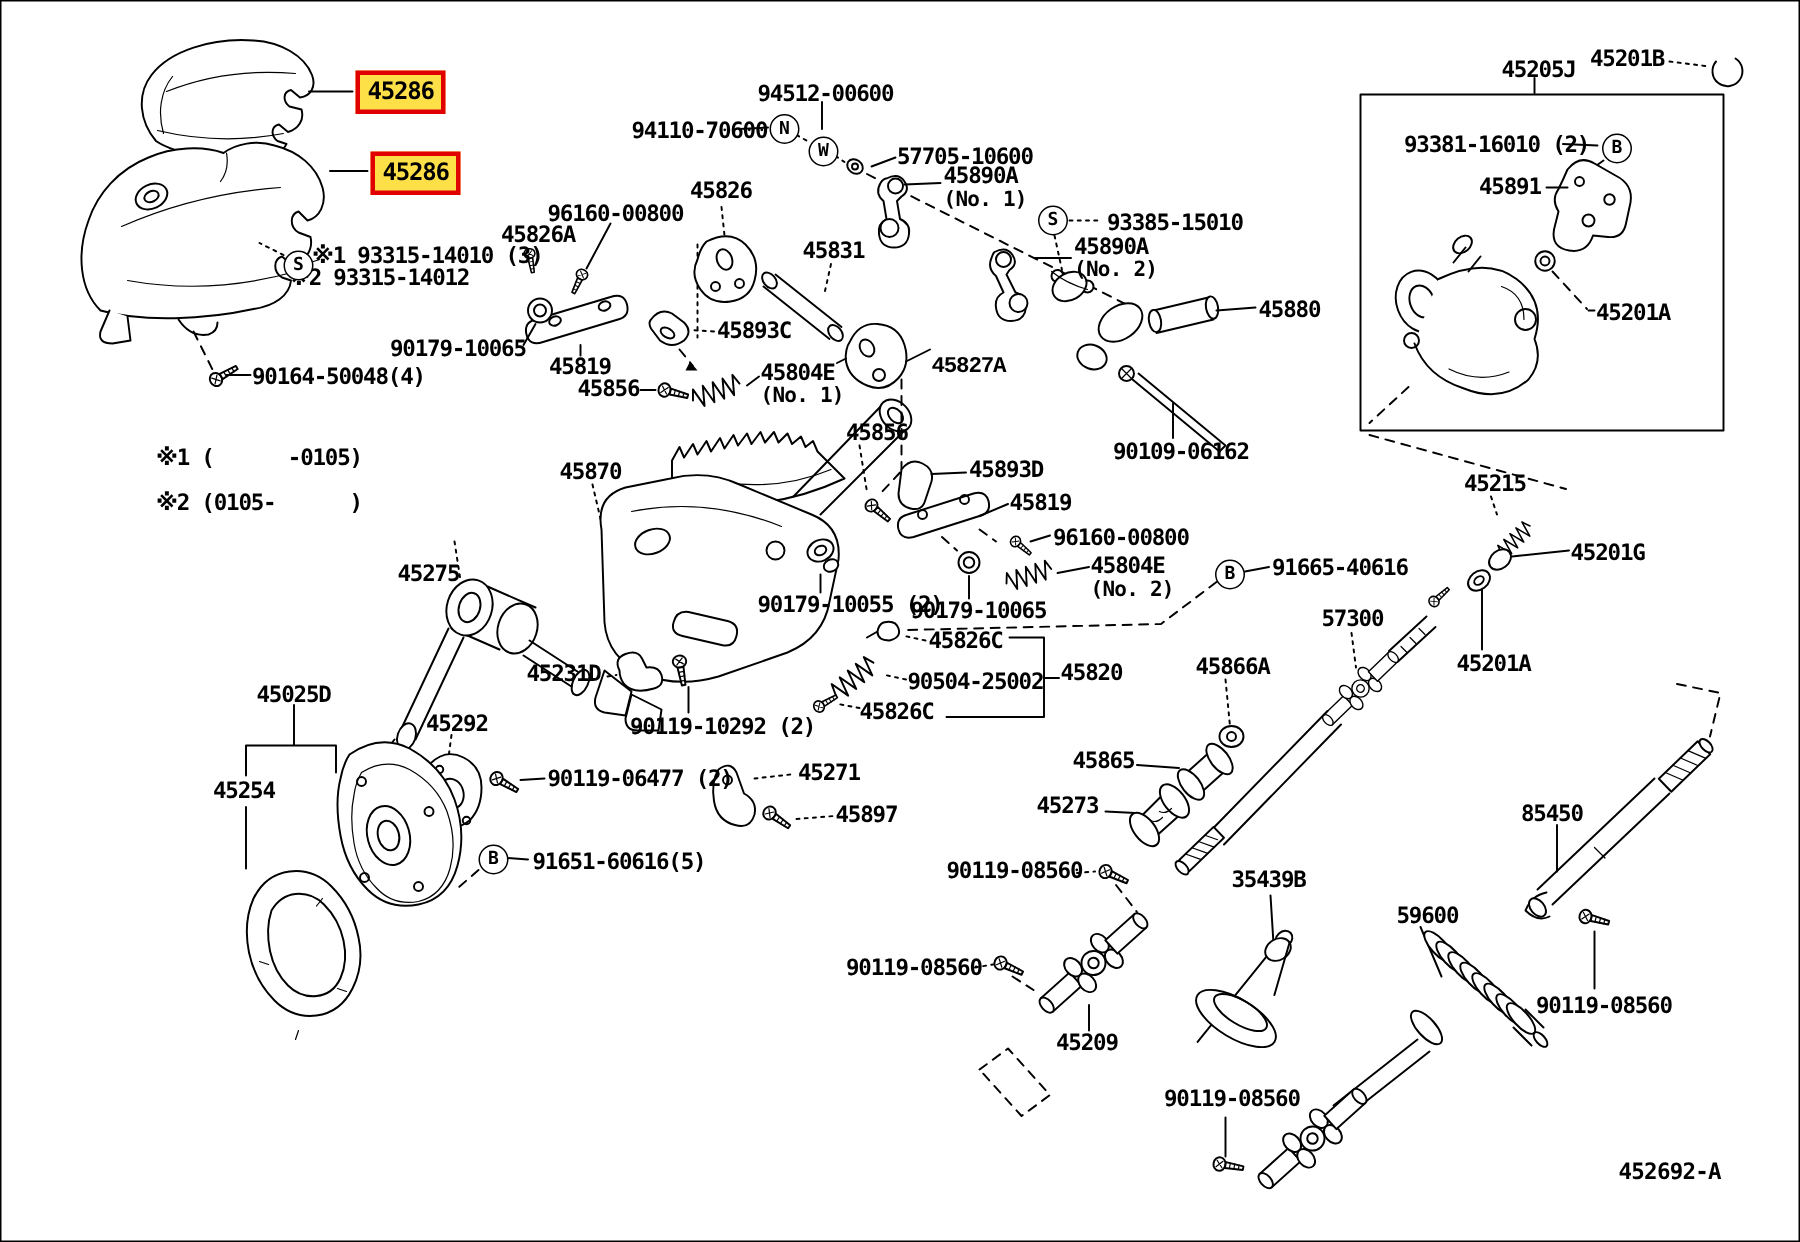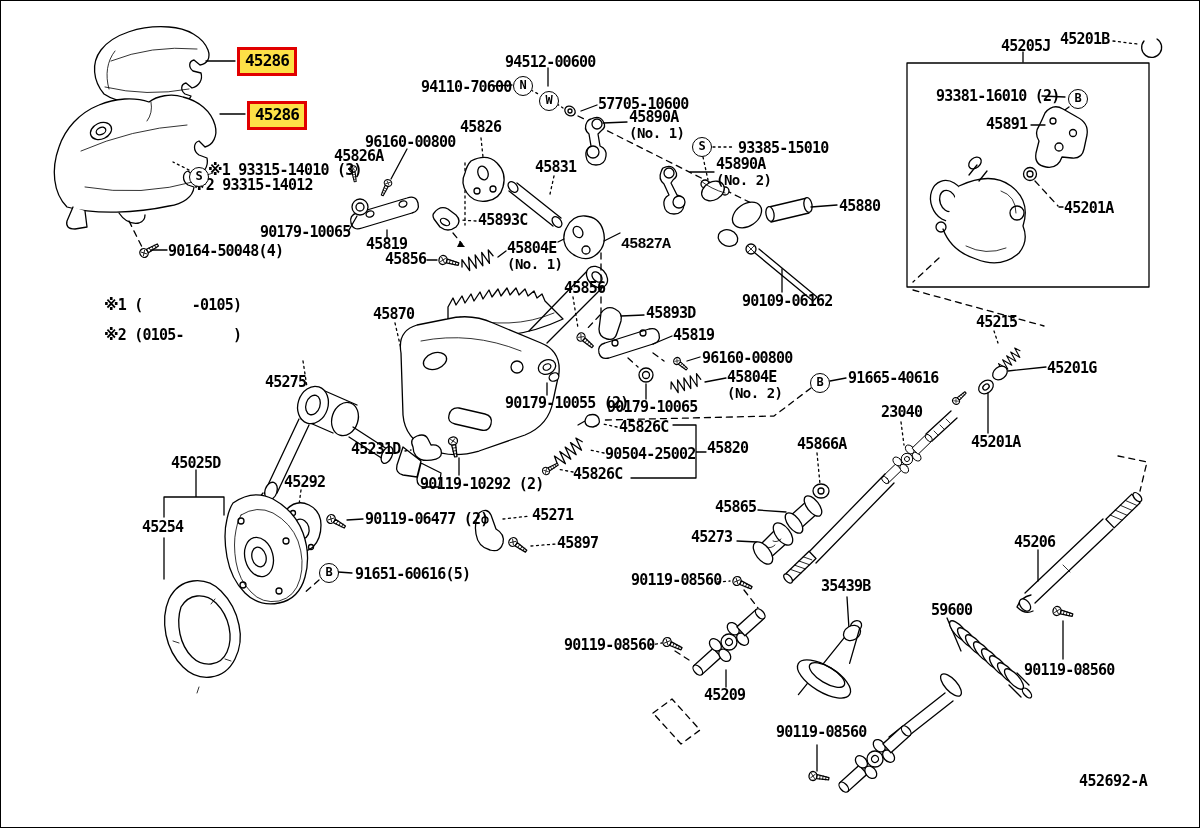--- a/index.html
+++ b/index.html
@@ -438,30 +438,30 @@
       <div class="lbl " style="left: 556px; top: 535px;">45897</div>
       <div class="lbl " style="left: 504px; top: 395px;">90179-10055 (2)</div>
       <div class="lbl " style="left: 606px; top: 399px;">90179-10065</div>
       <div class="lbl " style="left: 618px; top: 419px;">45826C</div>
       <div class="lbl " style="left: 604px; top: 446px;">90504-25002</div>
       <div class="lbl " style="left: 572px; top: 466px;">45826C</div>
       <div class="lbl " style="left: 706px; top: 440px;">45820</div>
       <div class="lbl " style="left: 796px; top: 436px;">45866A</div>
       <div class="lbl " style="left: 714px; top: 499px;">45865</div>
       <div class="lbl " style="left: 690px; top: 529px;">45273</div>
-      <div class="lbl " style="left: 880px; top: 404px;">23040</div>
+      <div class="lbl " style="left: 880px; top: 404px;">57300</div>
       <div class="lbl " style="left: 975px; top: 314px;">45215</div>
       <div class="lbl " style="left: 1046px; top: 360px;">45201G</div>
       <div class="lbl " style="left: 970px; top: 434px;">45201A</div>
       <div class="lbl " style="left: 630px; top: 572px;">90119-08560</div>
       <div class="lbl " style="left: 563px; top: 637px;">90119-08560</div>
       <div class="lbl " style="left: 703px; top: 687px;">45209</div>
       <div class="lbl " style="left: 820px; top: 578px;">35439B</div>
       <div class="lbl " style="left: 930px; top: 602px;">59600</div>
-      <div class="lbl " style="left: 1013px; top: 534px;">45206</div>
+      <div class="lbl " style="left: 1013px; top: 534px;">85450</div>
       <div class="lbl " style="left: 1023px; top: 662px;">90119-08560</div>
       <div class="lbl " style="left: 775px; top: 724px;">90119-08560</div>
       <div class="lbl code" style="left: 1078px; top: 773px;">452692-A</div>
       <div class="lbl" style="left: 103px; top: 297px;">※1 (      -0105)</div>
       <div class="lbl" style="left: 103px; top: 327px;">※2 (0105-      )</div>
       <div class="callout" style="left: 188px; top: 166px;">S</div>
       <div class="callout" style="left: 512px; top: 75px;">N</div>
       <div class="callout" style="left: 538px; top: 90px;">W</div>
       <div class="callout" style="left: 691px; top: 136px;">S</div>
       <div class="callout" style="left: 1067px; top: 88px;">B</div>

